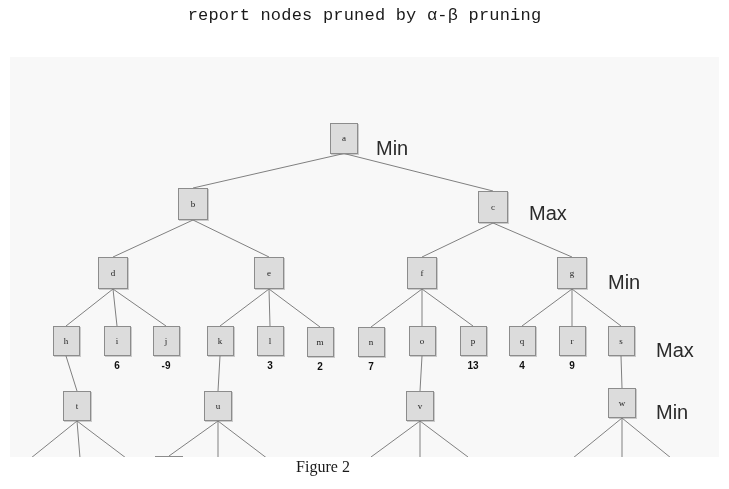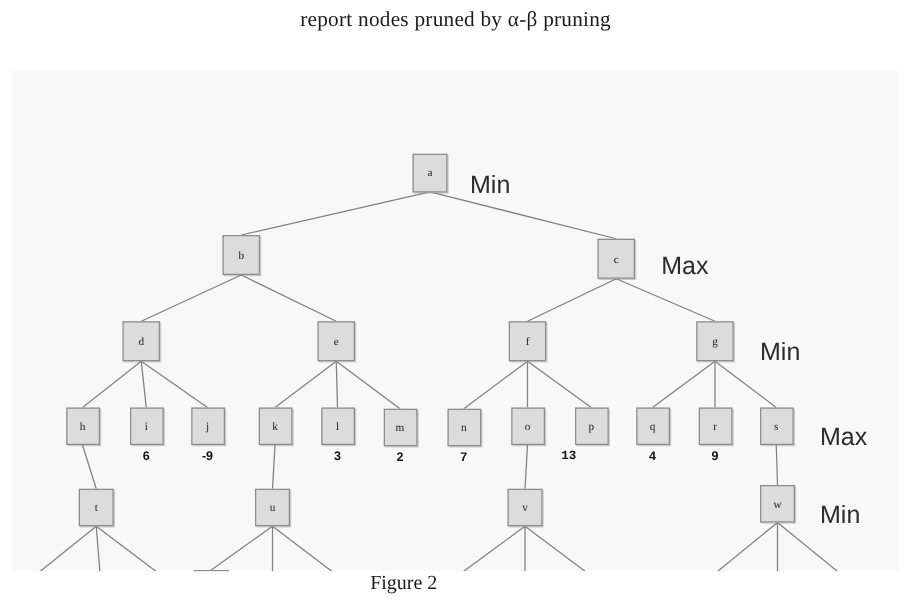--- a/index.html
+++ b/index.html
@@ -15,21 +15,21 @@
     overflow: hidden;
     font-family: "Liberation Serif", serif;
   }
 
   #page-title {
     position: absolute;
     left: 0;
     top: 6px;
     width: 729px;
     text-align: center;
-    font-family: Liberation Serif, serif;
+    font-family: Liberation Mono, monospace;
     font-size: 17px;
     color: #1a1a1a;
     letter-spacing: 0.2px;
   }
 
   #figure-panel {
     position: absolute;
     left: 10px;
     top: 57px;
     width: 709px;
@@ -205,21 +205,21 @@
         <span>w</span>
       </div>
       <div class="tree-node" style="left: 145px; top: 399px; width: 28px; height: 30px; background: rgb(220, 220, 220); border-color: rgb(140, 140, 140);"></div>
     </div>
   <div id="values-layer">
       <div class="leaf-value" style="left: 87px; top: 303px; width: 40px;">6</div>
       <div class="leaf-value" style="left: 136px; top: 303px; width: 40px;">-9</div>
       <div class="leaf-value" style="left: 240px; top: 303px; width: 40px;">3</div>
       <div class="leaf-value" style="left: 290px; top: 304px; width: 40px;">2</div>
       <div class="leaf-value" style="left: 341px; top: 304px; width: 40px;">7</div>
-      <div class="leaf-value" style="left: 425px; top: 303px; width: 40px; font-family: Liberation Mono, monospace;">13</div>
+      <div class="leaf-value" style="left: 443px; top: 303px; width: 40px;">13</div>
       <div class="leaf-value" style="left: 492px; top: 303px; width: 40px;">4</div>
       <div class="leaf-value" style="left: 542px; top: 303px; width: 40px;">9</div>
     </div>
   <div id="labels-layer">
       <div class="level-label" style="left: 366px; top: 68px;">Min</div>
       <div class="level-label" style="left: 519px; top: 133px;">Max</div>
       <div class="level-label" style="left: 598px; top: 202px;">Min</div>
       <div class="level-label" style="left: 646px; top: 270px;">Max</div>
       <div class="level-label" style="left: 646px; top: 332px;">Min</div>
       <div class="level-label" style="left: 673px; top: 398px;">Max</div>

